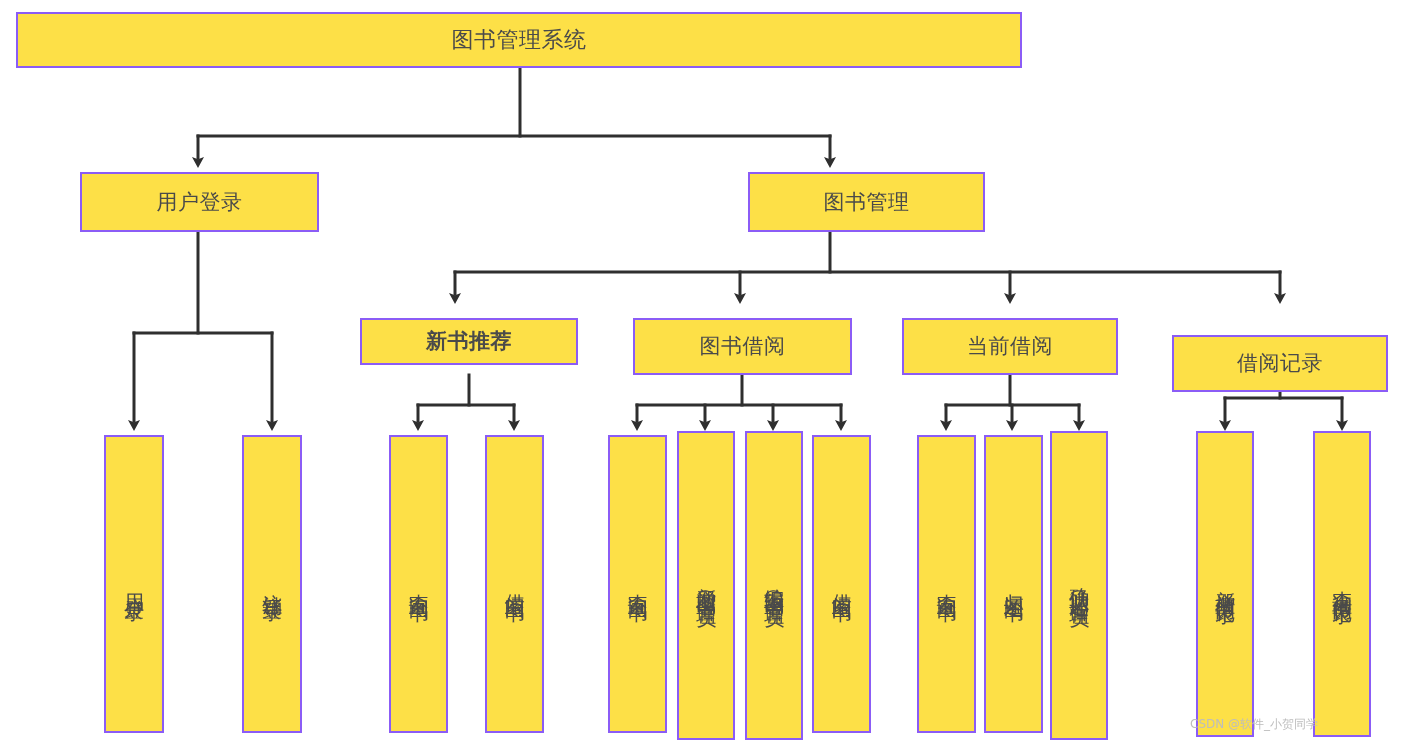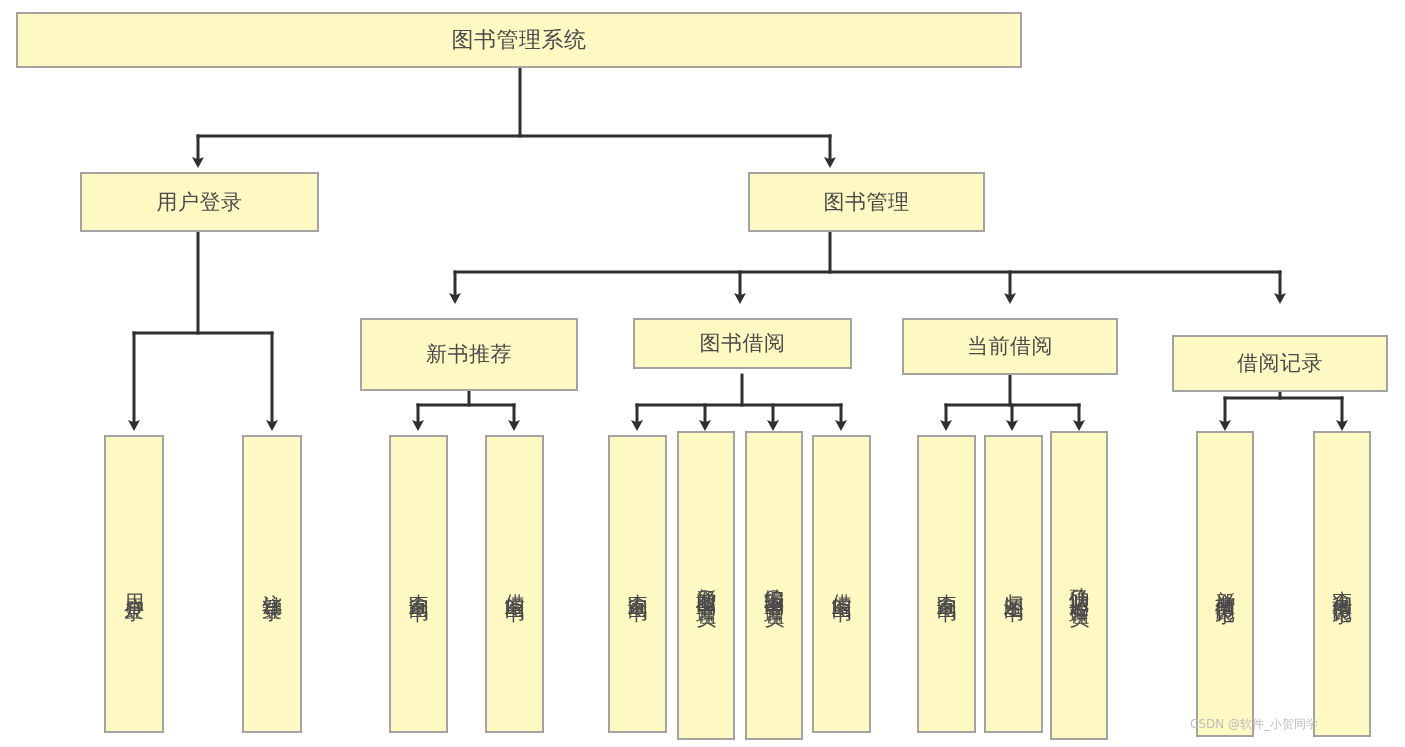--- a/index.html
+++ b/index.html
@@ -21,22 +21,22 @@
     position: absolute;
     left: 0;
     top: 0;
     width: 1405px;
     height: 747px;
     pointer-events: none;
   }
   .node {
     position: absolute;
     box-sizing: border-box;
-    border: 2px solid #a3a3a3;
-    background: #fef9c3;
+    border: 2px solid #8b5cf6;
+    background: #fde047;
     display: flex;
     align-items: center;
     justify-content: center;
     color: #4a4a4a;
     z-index: 2;
   }
   .node .lbl {
     color: #4a4a4a;
     line-height: 1.18;
     text-align: center;
@@ -129,24 +129,24 @@
     <span class="lbl">图书管理系统</span>
   </div>
 
   <div class="node h" style="left:80px; top:172px; width:239px; height:60px;">
     <span class="lbl">用户登录</span>
   </div>
   <div class="node h" style="left:712px; top:172px; width:237px; height:60px;margin-left:36px;">
     <span class="lbl">图书管理</span>
   </div>
 
-  <div class="node h" style="left:360px; top:318px; width:218px; height:73px;">
+  <div class="node h" style="left:360px; top:318px; width:218px; height:47px;font-weight:bold;">
     <span class="lbl">新书推荐</span>
   </div>
-  <div class="node h" style="left:633px; top:318px; width:219px; height:51px;">
+  <div class="node h" style="left:633px; top:318px; width:219px; height:57px;">
     <span class="lbl">图书借阅</span>
   </div>
   <div class="node h" style="left:902px; top:318px; width:216px; height:57px;">
     <span class="lbl">当前借阅</span>
   </div>
   <div class="node h" style="left:1172px; top:318px; width:216px; height:57px;margin-top:17px;">
     <span class="lbl">借阅记录</span>
   </div>
 
   <div class="node v" style="left:104px; top:435px; width:60px; height:298px;">

